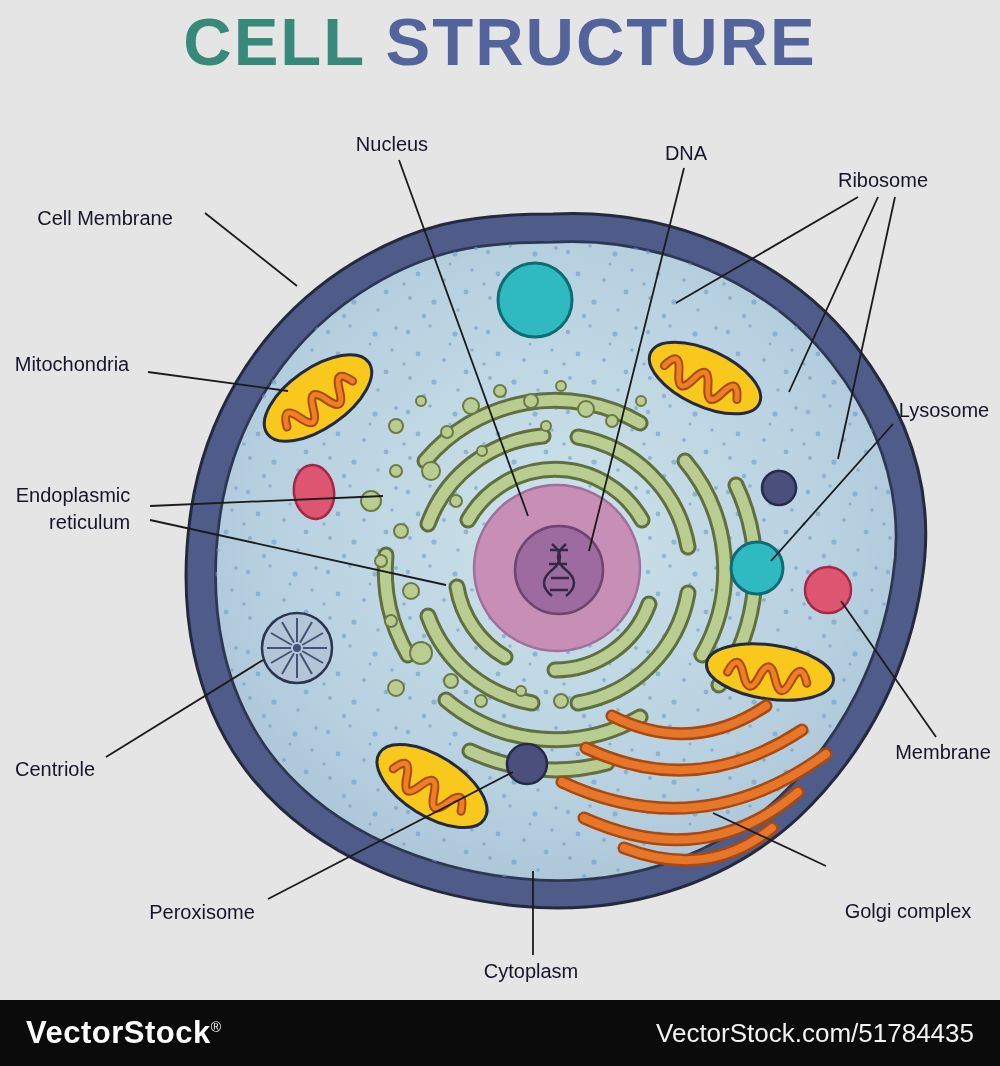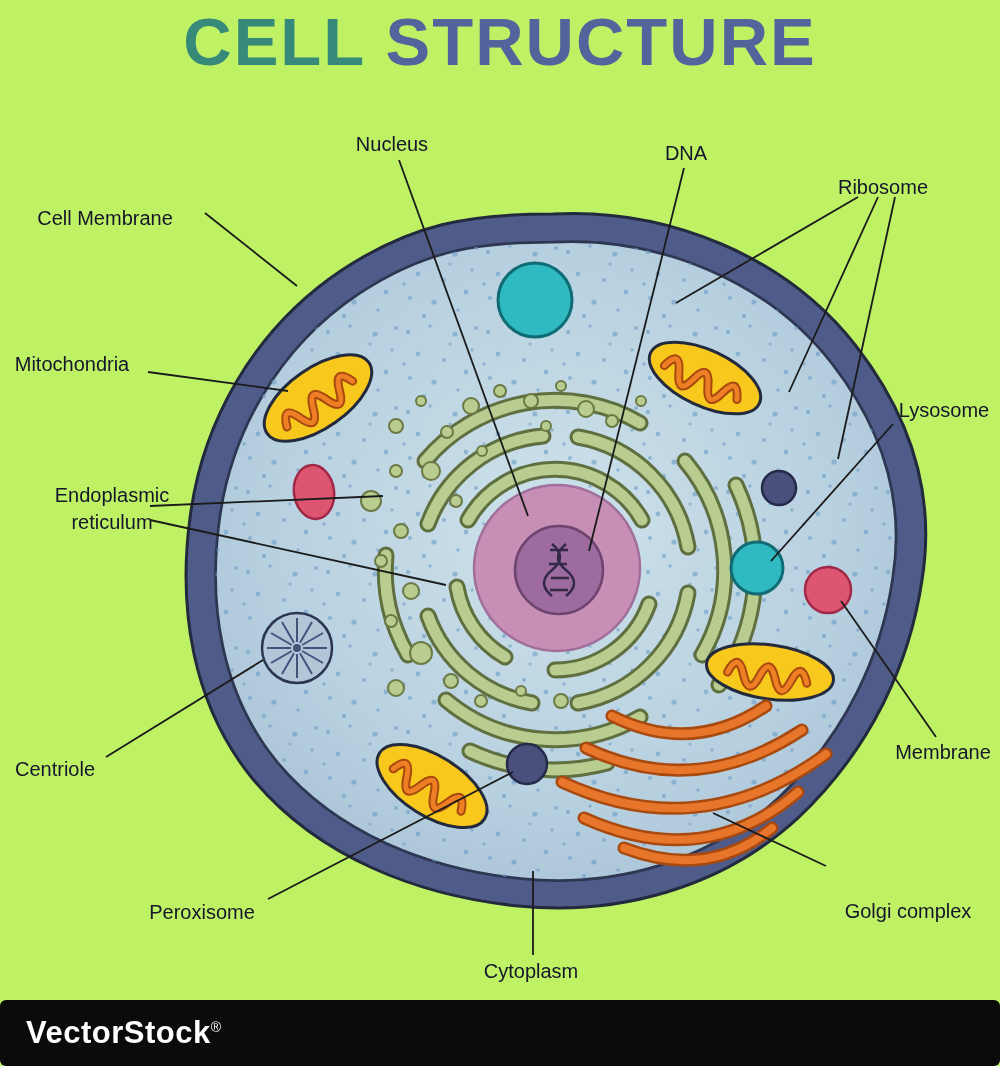--- a/index.html
+++ b/index.html
@@ -1,25 +1,25 @@
 <!DOCTYPE html>
 <html style="--title_teal: #37897a; --title_blue: #53639b; --ink: #15152b; --membrane: #4f5b88; --speckle: #6d9cc4; --er_green: #b9cd90; --er_dark: #5f6f3f; --mito_yellow: #f8c81c; --squiggle: #ef7f24; --squiggle_dark: #a84a10; --golgi: #e8762a; --nucleus_pink: #c78fb5; --nucleolus: #9d6b9f; --teal_org: #2fb9c0; --pink_org: #dd5570; --purple_org: #4a4f7c; --wm_bg: #0b0b0b; --wm_text: #ffffff;"><head>
 <meta charset="utf-8">
 <style>
   html,body{margin:0;padding:0;background:#ffffff;}
-  .page{position:relative;width:1000px;height:1066px;background:#bef264;overflow:hidden;
+  .page{position:relative;width:1000px;height:1066px;background:#e5e5e5;overflow:hidden;
         font-family:"Liberation Sans",sans-serif;margin:0 auto;}
   .title{position:absolute;top:0;left:0;width:100%;text-align:center;
          font-weight:800;font-size:67px;letter-spacing:2px;line-height:84px;white-space:nowrap;}
   .t1{color:var(--title_teal,#37897a);}
   .t2{color:var(--title_blue,#53639b);}
   .diagram-svg{position:absolute;left:0;top:0;}
   .lbl{position:absolute;font-weight:400;font-size:20px;color:var(--ink,#15152b);
        transform:translateX(-50%);white-space:nowrap;}
-  .lbl.multi{white-space:pre-line;text-align:center;line-height:1.35;margin-left:39px;}
+  .lbl.multi{white-space:pre-line;text-align:right;line-height:1.35;}
   
   .c-membrane{fill:var(--membrane,#4f5b88);stroke:#232a3e;stroke-width:3;}
   .c-cyto{fill:url(#cytograd);stroke:#2e3752;stroke-width:3;}
   .sp{fill:var(--speckle,#6d9cc4);opacity:.6;}
   .er-back{stroke:var(--er_dark,#5f6f3f);stroke-width:17;fill:none;stroke-linecap:round;}
   .er-front{stroke:var(--er_green,#b9cd90);stroke-width:11;fill:none;stroke-linecap:round;}
   .green-dot{fill:var(--er_green,#b9cd90);stroke:#6b7a45;stroke-width:2;}
   .mito-body{fill:var(--mito_yellow,#f8c81c);stroke:#232a3e;stroke-width:3;}
   .sq-back{stroke:var(--squiggle_dark,#a84a10);stroke-width:9;fill:none;stroke-linecap:round;}
   .sq-front{stroke:var(--squiggle,#ef7f24);stroke-width:5;fill:none;stroke-linecap:round;}
@@ -30,21 +30,21 @@
   .purple-org{fill:var(--purple_org,#4a4f7c);stroke:#262a4a;stroke-width:2.5;}
   .nucleus-c{fill:var(--nucleus_pink,#c78fb5);stroke:#a06f9c;stroke-width:2.5;}
   .nucleolus-c{fill:var(--nucleolus,#9d6b9f);stroke:#6f4570;stroke-width:2.5;}
   .dna-strand{stroke:#322947;stroke-width:2.5;fill:none;}
   .centriole-body{fill:#b3c6d8;stroke:#2c3550;stroke-width:2.5;}
   .centriole-spoke{stroke:#44527a;stroke-width:2;}
   .leader{stroke:#1b1b1b;stroke-width:1.8;}
   
   .wm{position:absolute;left:0;right:0;bottom:0;height:66px;background:var(--wm_bg,#0b0b0b);
       display:flex;align-items:center;justify-content:space-between;padding:0 26px;
-      color:var(--wm_text,#ffffff);border-radius:6px;}
+      color:var(--wm_text,#ffffff);}
   .wm-brand{font-size:31px;font-weight:700;letter-spacing:.5px;}
   .wm-brand sup{font-size:14px;font-weight:400;}
   .wm-id{font-size:26px;font-weight:400;opacity:.95;}
 </style>
 </head>
 <body>
 
 <div class="page">
 
   <div class="title">
@@ -263,30 +263,31 @@
       <line class="leader" x1="936" y1="737" x2="841" y2="601"></line>
       <line class="leader" x1="826" y1="866" x2="713" y2="813"></line>
       <line class="leader" x1="268" y1="899" x2="513" y2="772"></line>
       <line class="leader" x1="533" y1="955" x2="533" y2="871"></line>
     </g>
   </svg>
 
   <div class="lbl" style="left:105px;top:187px;margin-top:20px;">Cell Membrane</div>
   <div class="lbl" style="left:392px;top:133px;">Nucleus</div>
   <div class="lbl" style="left:686px;top:142px;">DNA</div>
-  <div class="lbl" style="left:883px;top:176px;">Ribosome</div>
+  <div class="lbl" style="left:883px;top:169px;">Ribosome</div>
   <div class="lbl" style="left:72px;top:353px;">Mitochondria</div>
   <div class="lbl" style="left:944px;top:399px;">Lysosome</div>
   <div class="lbl multi" style="left:73px;top:482px;">Endoplasmic
 reticulum</div>
   <div class="lbl" style="left:55px;top:758px;text-align:right;">Centriole</div>
   <div class="lbl" style="left:943px;top:741px;">Membrane</div>
   <div class="lbl" style="left:908px;top:900px;">Golgi complex</div>
   <div class="lbl" style="left:202px;top:901px;">Peroxisome</div>
   <div class="lbl" style="left:531px;top:960px;">Cytoplasm</div>
 
   <div class="wm">
     <div class="wm-brand">
       <span>VectorStock</span><sup>®</sup>
     </div>
+    <div class="wm-id">VectorStock.com/51784435</div>
   </div>
 
 </div>
 
 </body></html>

